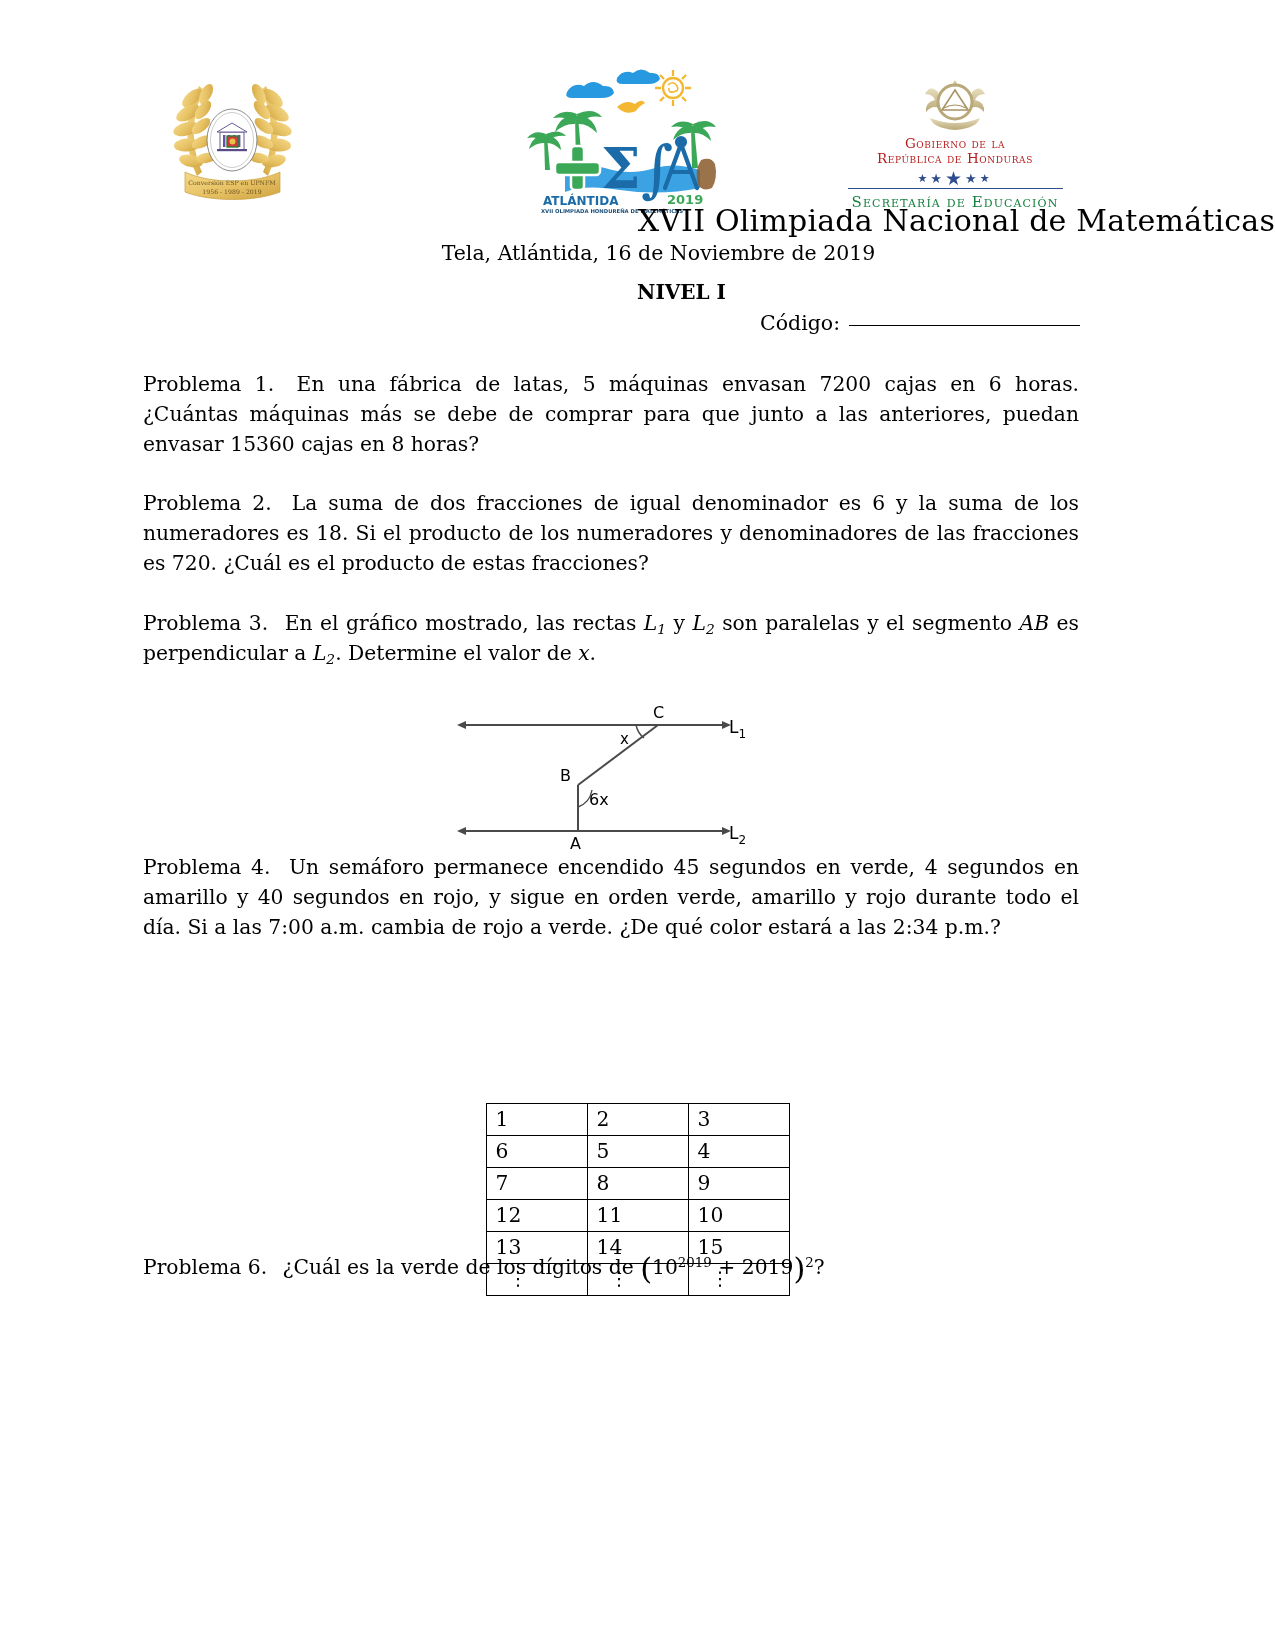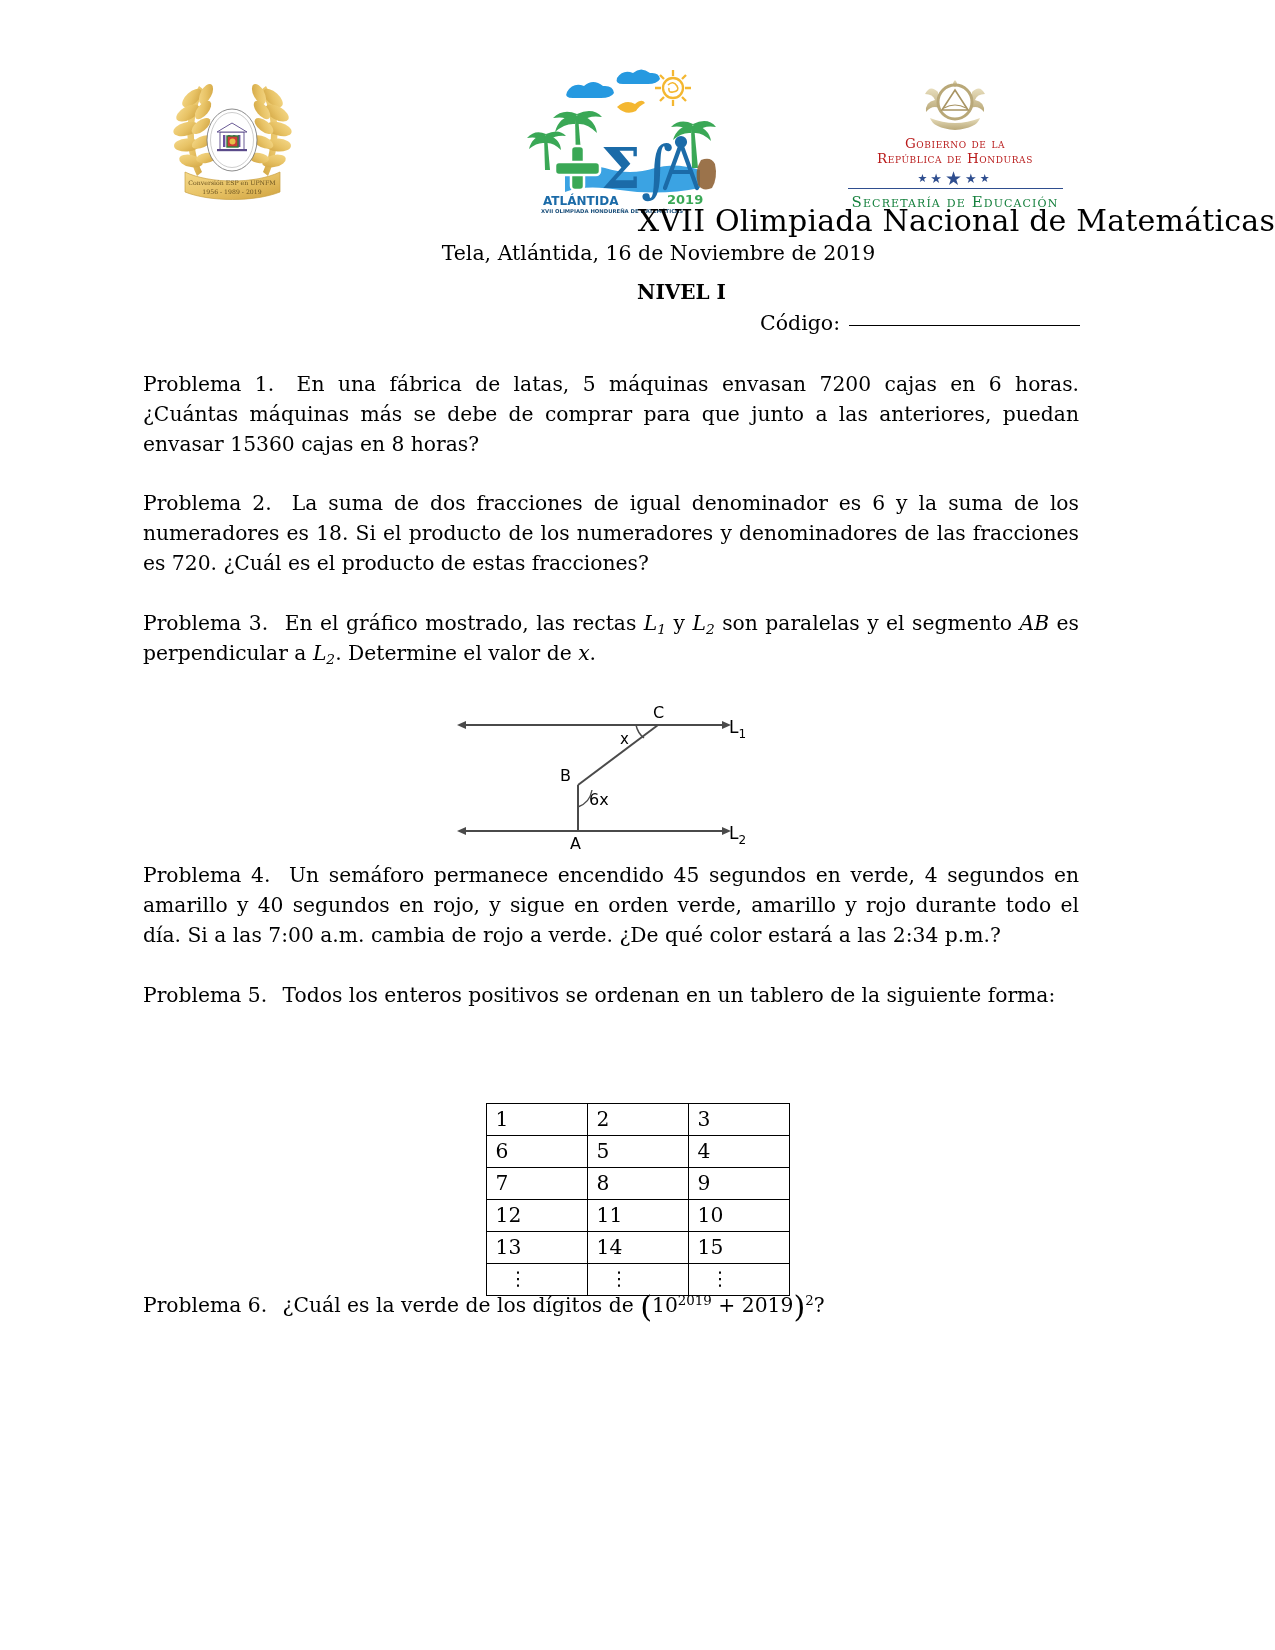--- a/index.html
+++ b/index.html
@@ -366,36 +366,32 @@
   <p class="prob">
     <b>Problema 1.</b>
     <span style="display:inline-block;width:9px"></span><span>En una fábrica de latas, 5 máquinas envasan 7200 cajas en 6 horas. ¿Cuántas máquinas más se debe de comprar para que junto a las anteriores, puedan envasar 15360 cajas en 8 horas?</span>
   </p>
 
   <p class="prob">
     <b>Problema 2.</b>
     <span style="display:inline-block;width:9px"></span><span>La suma de dos fracciones de igual denominador es 6 y la suma de los numeradores es 18. Si el producto de los numeradores y denominadores de las fracciones es 720. ¿Cuál es el producto de estas fracciones?</span>
   </p>
 
-  <p class="prob" style="margin-bottom:16px">
+  <p class="prob" style="margin-bottom:8px">
     <b>Problema 3.</b>
     <span style="display:inline-block;width:9px"></span><span>En el gráfico mostrado, las rectas </span><i class="mathvar">L</i><span class="sub">1</span><span> y </span><i class="mathvar">L</i><span class="sub">2</span><span> son paralelas y el segmento </span><i class="mathvar">AB</i><span> es perpendicular a </span><i class="mathvar">L</i><span class="sub">2</span><span>. Determine el valor de </span><i class="mathvar">x</i><span>.</span>
   </p>
 
   <div class="gap-fig"></div>
 
   <p class="prob">
     <b>Problema 4.</b>
     <span style="display:inline-block;width:9px"></span><span>Un semáforo permanece encendido 45 segundos en verde, 4 segundos en amarillo y 40 segundos en rojo, y sigue en orden verde, amarillo y rojo durante todo el día. Si a las 7:00 a.m. cambia de rojo a verde. ¿De qué color estará a las 2:34 p.m.?</span>
   </p>
 
-  <p class="prob" style="margin-bottom:0">
-    <b>Problema 5.</b>
-    <span style="display:inline-block;width:9px"></span><span>Todos los enteros positivos se ordenan en un tablero de la siguiente forma:</span>
-  </p>
 
   <div style="height:228px"></div>
 
 
   <div class="gap-big"></div>
 
   <p class="prob">
     <b>Problema 6.</b>
     <span style="display:inline-block;width:9px"></span><span>¿Cuál es la verde de los dígitos de </span><span class="paren-big">(</span><span>10</span><span class="sup">2019</span><span> + 2019</span><span class="paren-big">)</span><span class="sup">2</span><span>?</span>
   </p>

